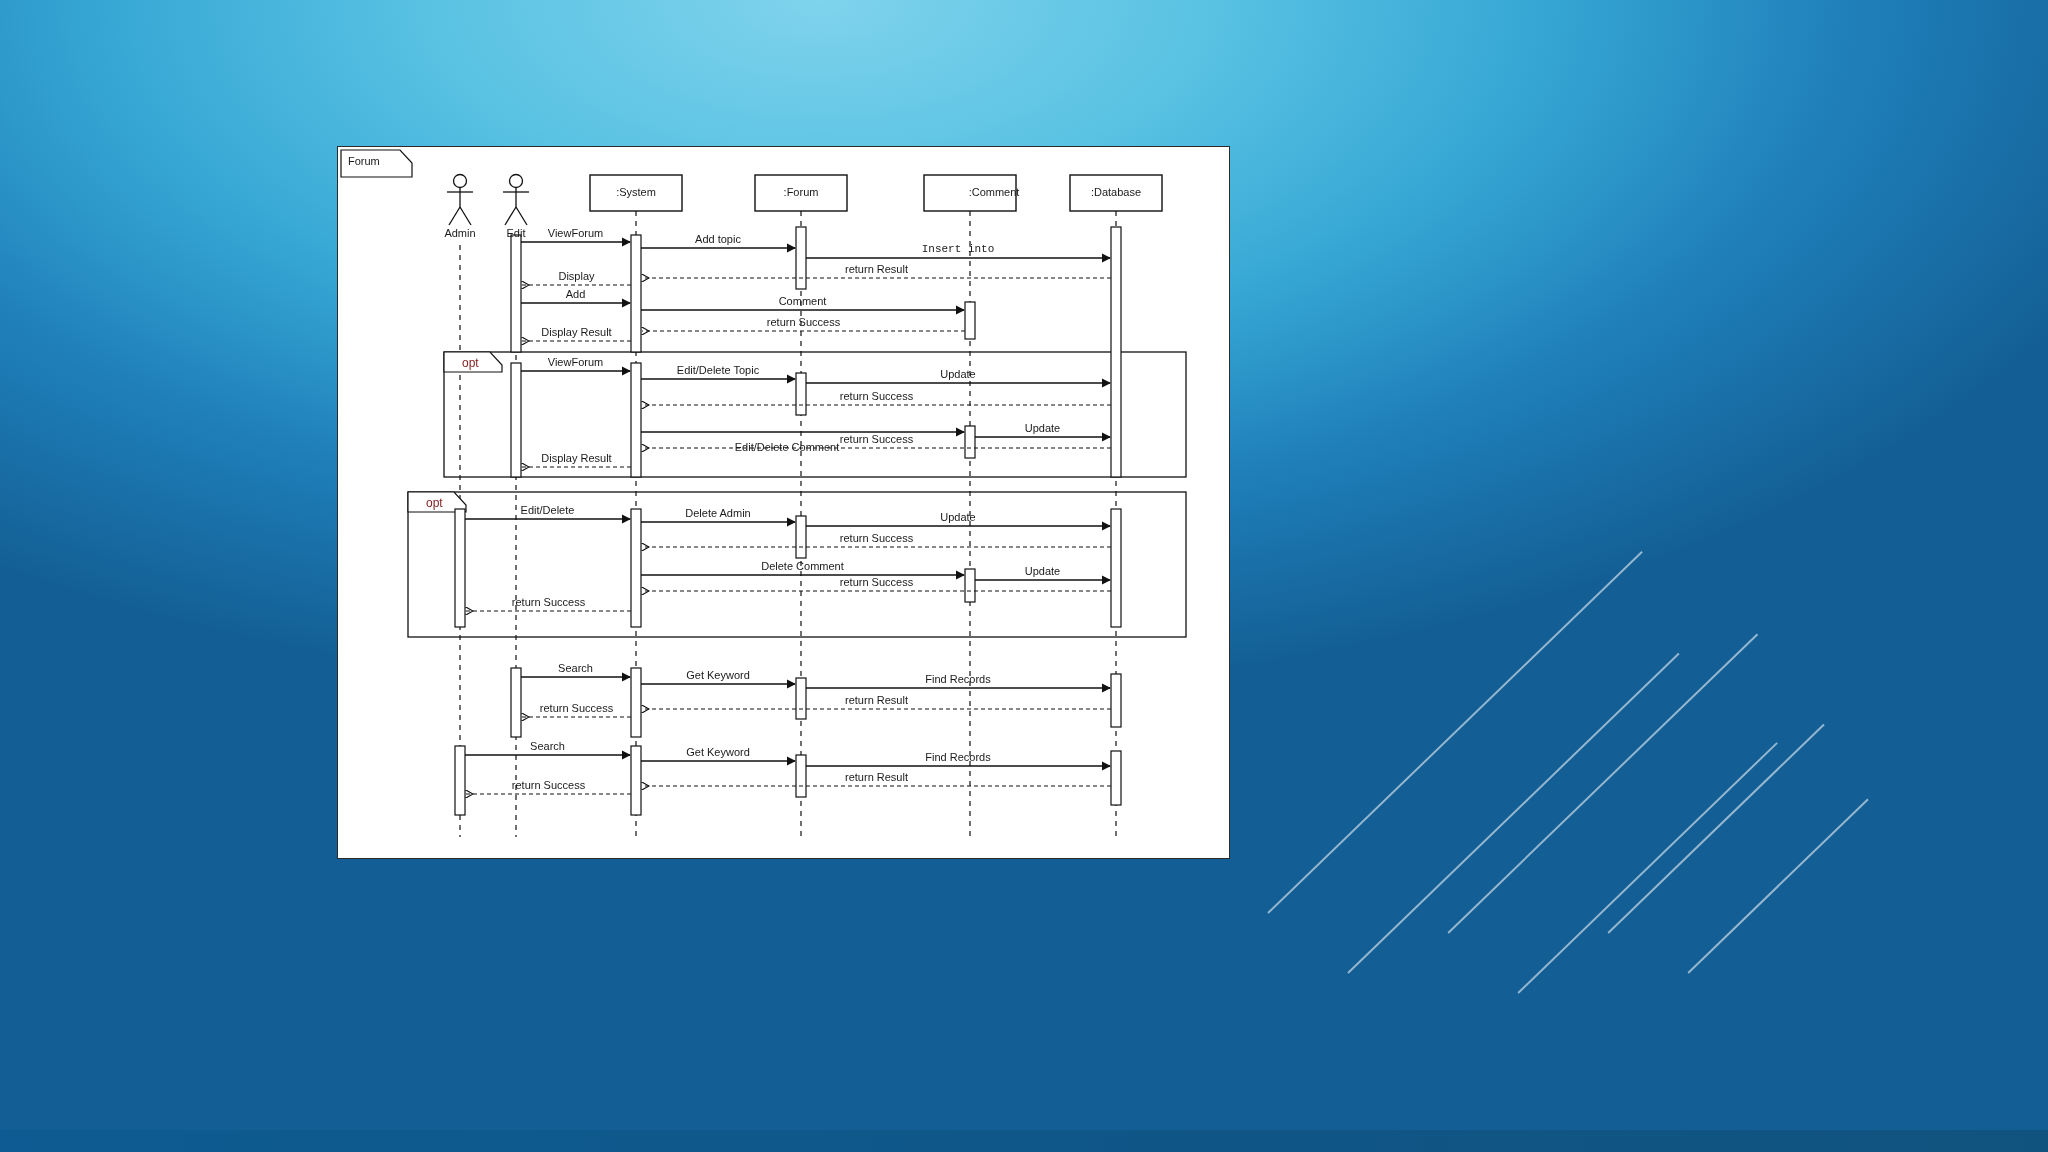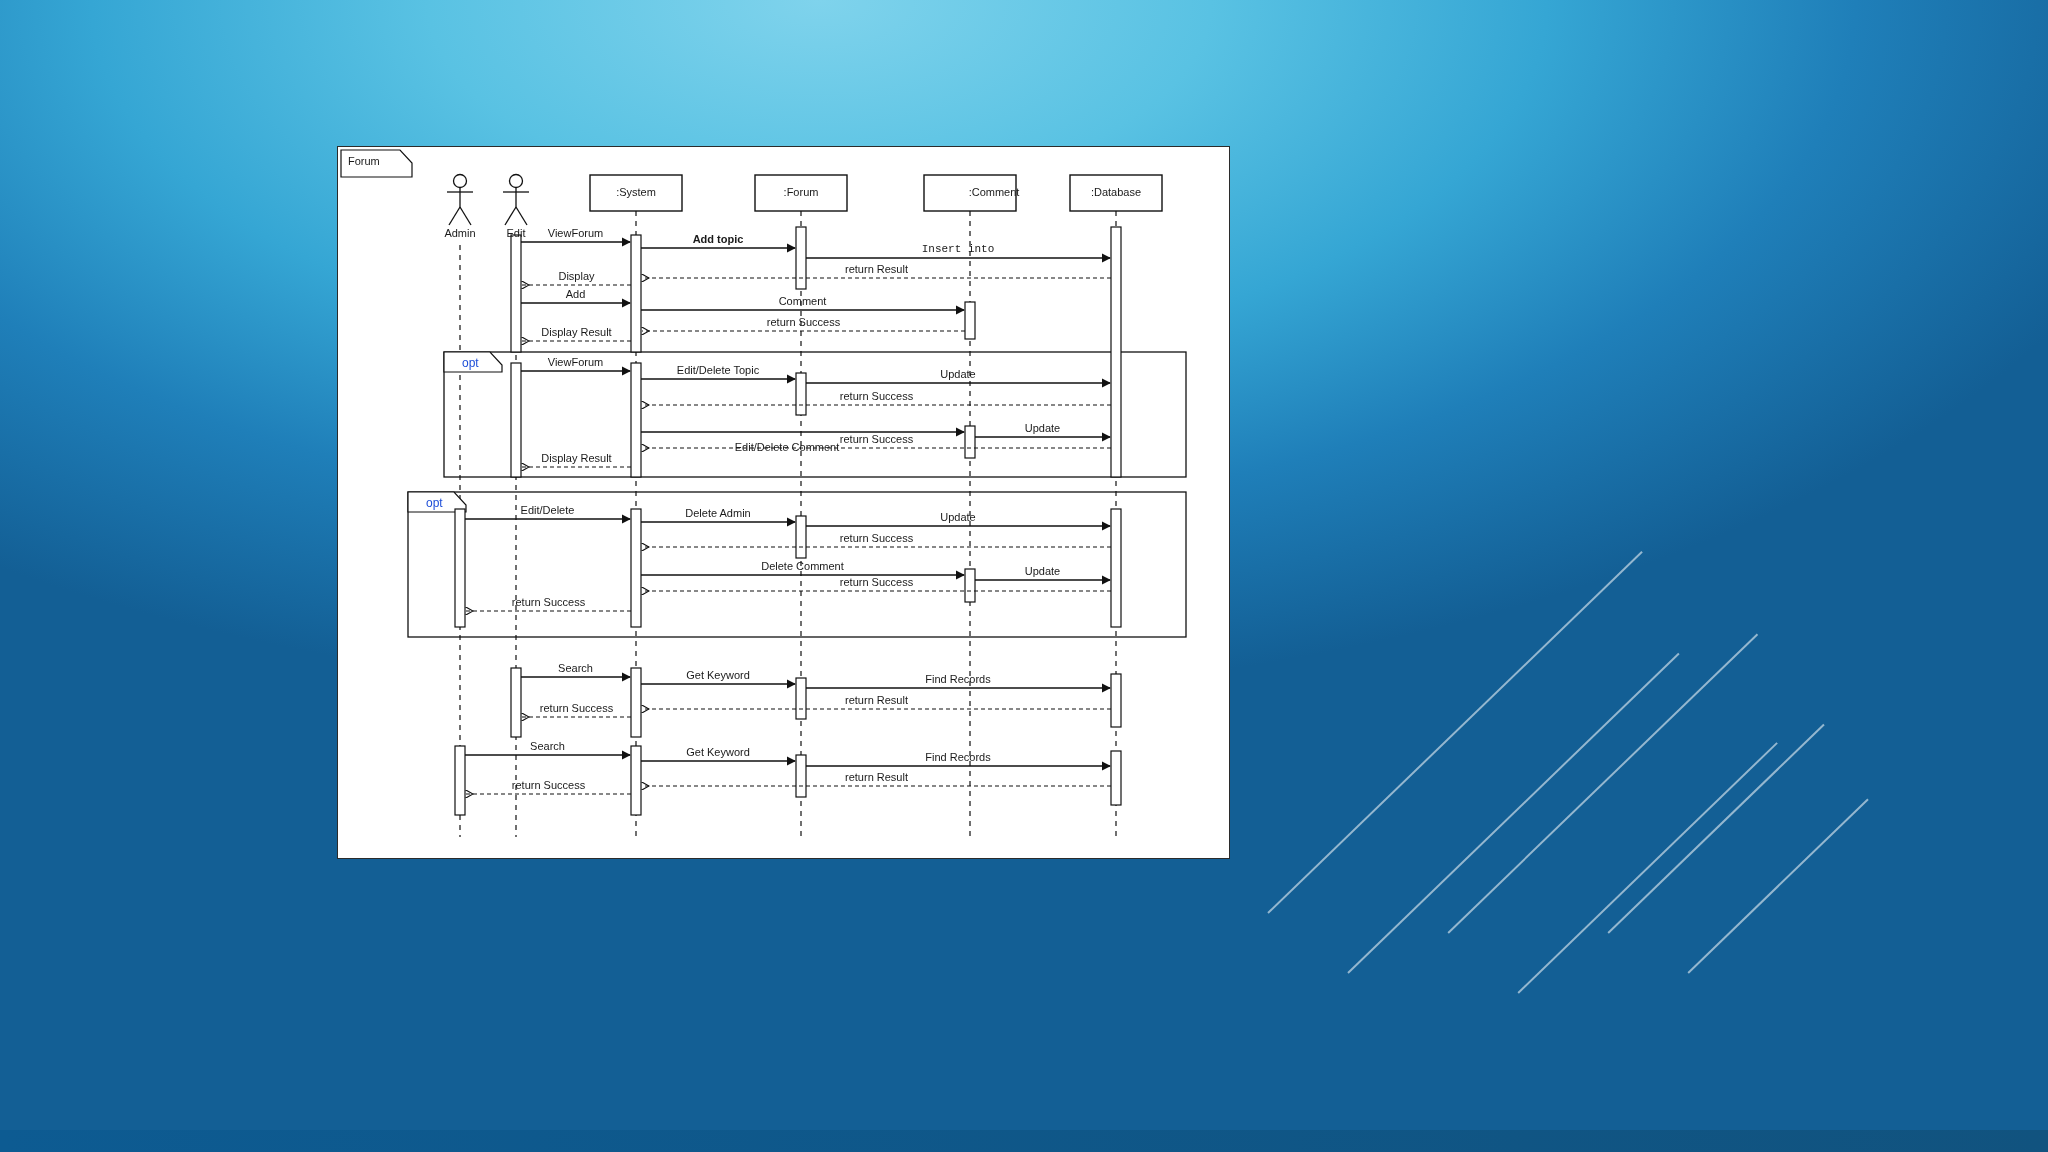--- a/index.html
+++ b/index.html
@@ -35,21 +35,21 @@
     background:#ffffff;border:1px solid #2b2b2b;box-sizing:border-box;
   }
   #canvas{position:absolute;left:0;top:0;width:893px;height:713px;}
   .lbl{
     position:absolute;font-family:"Liberation Sans",sans-serif;
     font-size:11px;color:#1a1a1a;white-space:nowrap;
     transform:translateX(-50%);
   }
   .lbl.left{transform:none;text-align:center;}
   .opt-label{
-    position:absolute;font-size:12px;color:#1d4ed8;
+    position:absolute;font-size:12px;color:#7f1d1d;
   }
 </style>
 </head>
 <body>
 
 <div id="slide">
 
   <div class="streaks">
     <div class="streak" style="left:220px;top:540px;width:520px;height:2px;transform:rotate(-44deg);"></div>
     <div class="streak" style="left:300px;top:600px;width:460px;height:2px;transform:rotate(-44deg);"></div>
@@ -168,21 +168,21 @@
         <div class="lbl left" style="left: 10px; top: 8px;">Forum</div>
         <div class="lbl" style="left: 122px; top: 80px;">Admin</div>
         <div class="lbl" style="left: 178px; top: 80px;">Edit</div>
         <div class="lbl" style="left: 298px; top: 39px;">:System</div>
         <div class="lbl" style="left: 463px; top: 39px;">:Forum</div>
         <div class="lbl" style="left: 632px; top: 39px; margin-left: 24px;">:Comment</div>
         <div class="lbl" style="left: 778px; top: 39px;">:Database</div>
         <div class="lbl opt-label left" style="left: 124px; top: 209px;">opt</div>
         <div class="lbl opt-label left" style="left: 88px; top: 349px;">opt</div>
         <div class="lbl" style="left: 237.5px; top: 80px;">ViewForum</div>
-        <div class="lbl" style="left: 380px; top: 86px; font-weight: bold;">Add topic</div>
+        <div class="lbl" style="left: 380px; top: 86px;">Add topic</div>
         <div class="lbl" style="left: 620px; top: 96px; font-family: Liberation Mono, monospace;">Insert into</div>
         <div class="lbl" style="left: 538.5px; top: 116px;">return Result</div>
         <div class="lbl" style="left: 238.5px; top: 123px;">Display</div>
         <div class="lbl" style="left: 237.5px; top: 141px;">Add</div>
         <div class="lbl" style="left: 464.5px; top: 148px;">Comment</div>
         <div class="lbl" style="left: 465.5px; top: 169px;">return Success</div>
         <div class="lbl" style="left: 238.5px; top: 179px;">Display Result</div>
         <div class="lbl" style="left: 237.5px; top: 209px;">ViewForum</div>
         <div class="lbl" style="left: 380px; top: 217px;">Edit/Delete Topic</div>
         <div class="lbl" style="left: 620px; top: 221px;">Update</div>

